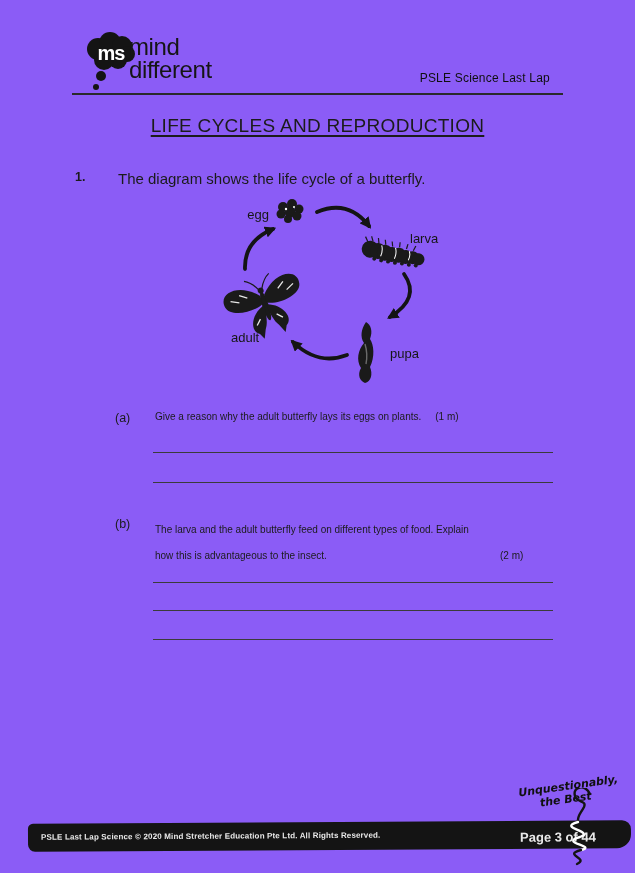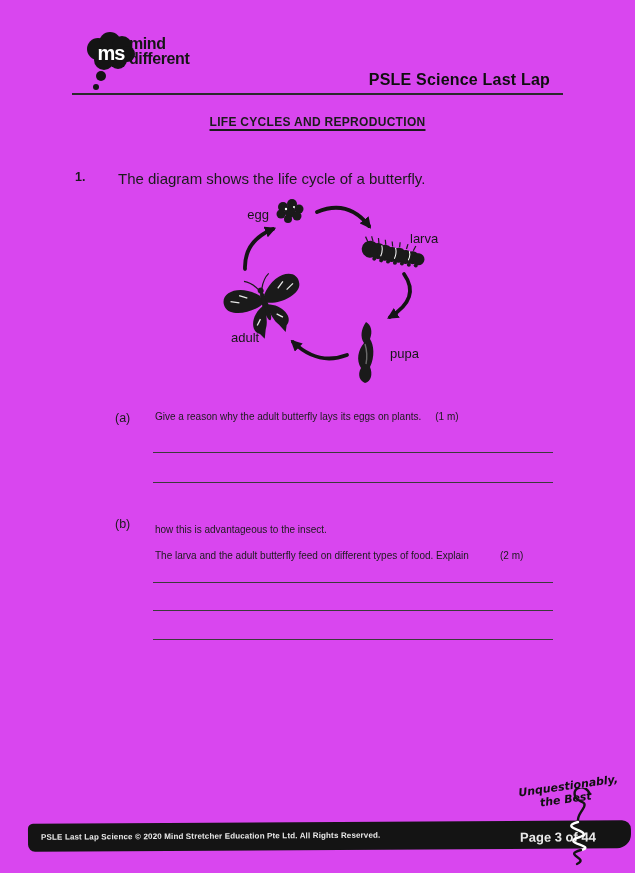--- a/index.html
+++ b/index.html
@@ -1,37 +1,37 @@
 <!DOCTYPE html>
 <html><head>
 <meta charset="utf-8">
 <style>
   html,body { margin:0; padding:0; background:#e8e8e8; }
   .page {
     position:relative; width:635px; height:873px; margin:0 auto;
-    background:#d946ef; overflow:hidden;
+    background:#8b5cf6; overflow:hidden;
     font-family:"Liberation Sans", sans-serif; color:#1b1b1b;
   }
 
   
   .logo-blob { position:absolute; left:84px; top:31px; }
   .brand-name {
     position:absolute; left:129px; top:36px;
-    font-size:16px; font-weight:bold; line-height:0.95;
+    font-size:24px; font-weight:normal; line-height:0.95;
     letter-spacing:-0.4px; color:#151515;
   }
   .course-title {
     position:absolute; top:71px; right:85px;
-    font-size:16px; font-weight:bold; color:#0f0f0f; letter-spacing:0.2px;
+    font-size:12px; font-weight:normal; color:#0f0f0f; letter-spacing:0.2px;
   }
   .header-rule { position:absolute; left:72px; top:93px; width:491px; height:2px; background:#2a2a2a; }
 
   .page-title {
     position:absolute; left:0; top:115px; width:100%;
-    text-align:center; font-size:12px; font-weight:bold; letter-spacing:0.3px;
+    text-align:center; font-size:19px; font-weight:normal; letter-spacing:0.3px;
   }
   .page-title span { text-decoration:underline; text-underline-offset:3px; text-decoration-thickness:1.5px; }
 
   
   .q-num  { position:absolute; left:75px;  top:170px; font-size:12.5px; font-weight:bold; }
   .q-text { position:absolute; left:118px; top:170px; font-size:15px; white-space:nowrap; }
 
   .diagram { position:absolute; left:185px; top:198px; }
   .diagram text { font-family:"Liberation Sans", sans-serif; font-size:13px; fill:#161616; }
 
@@ -201,22 +201,22 @@
 
   <div class="part-label" style="top:411px">(a)</div>
   <div class="part-text" style="top:411px">
     <span>Give a reason why the adult butterfly lays its eggs on plants.</span><span class="marks-inline">(1 m)</span>
   </div>
   <div class="ans-line" style="top:452px"></div>
   <div class="ans-line" style="top:482px"></div>
 
   <div class="part-label" style="top:517px">(b)</div>
   <div class="part-text" style="top:517px">
+    <div class="part-b-line">The larva and the adult butterfly feed on different types of food. Explain</div>
     <div class="part-b-line">how this is advantageous to the insect.</div>
-    <div class="part-b-line">The larva and the adult butterfly feed on different types of food. Explain</div>
     <span class="marks-abs">(2 m)</span>
   </div>
   <div class="ans-line" style="top:582px"></div>
   <div class="ans-line" style="top:610px"></div>
   <div class="ans-line" style="top:639px"></div>
 
   <div class="slogan">
     <div>Unquestionably,</div>
     <div>the Best</div>
   </div>

